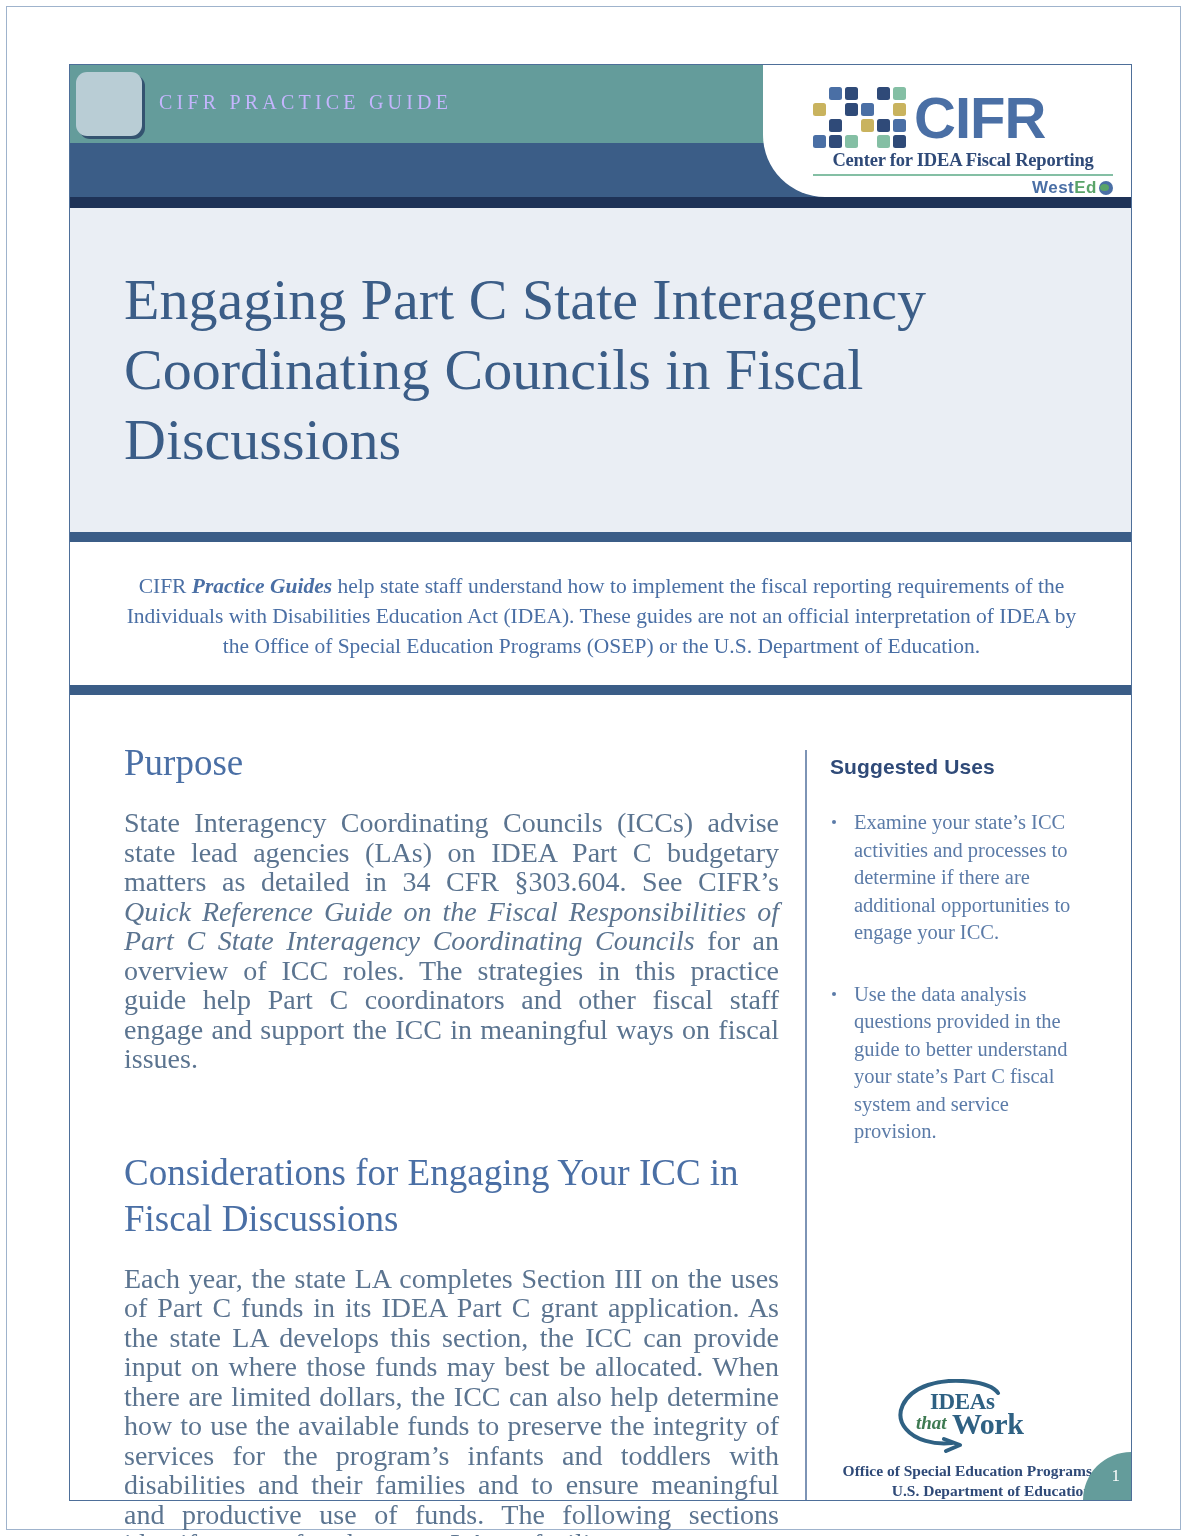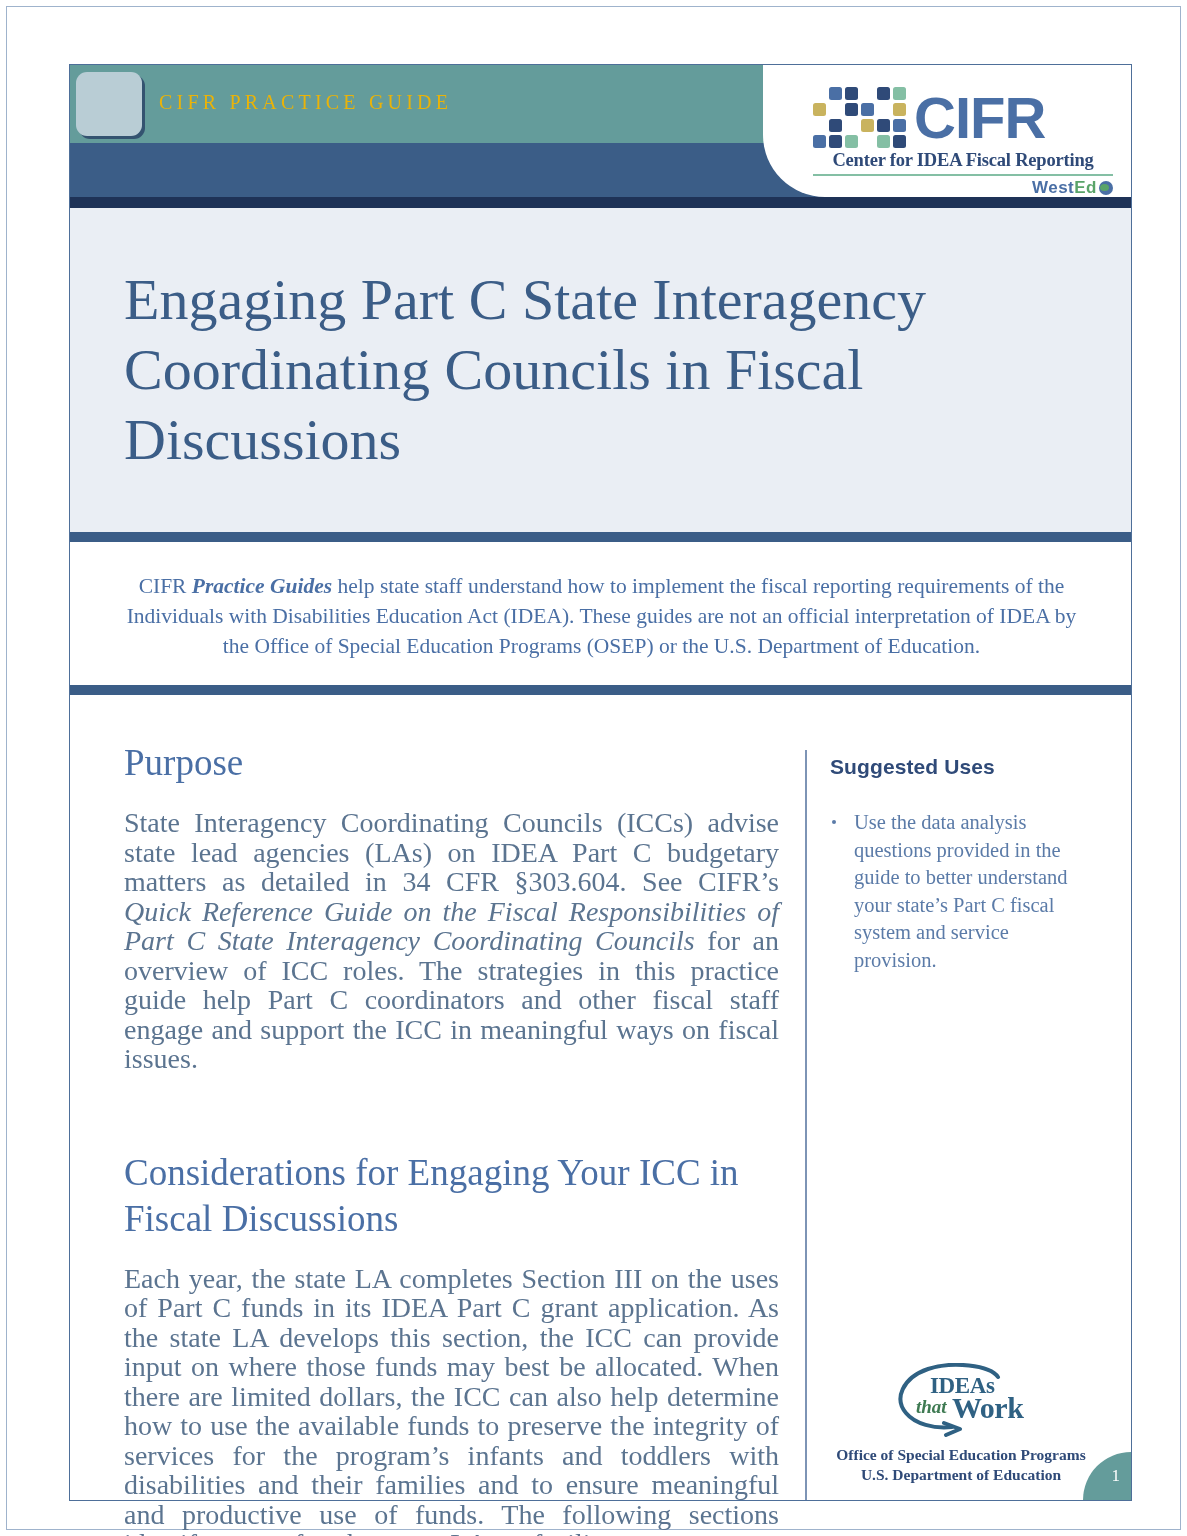--- a/index.html
+++ b/index.html
@@ -47,21 +47,21 @@
     background:#b9cdd5;
     border-radius:11px;
     box-shadow:3px 3px 0 0 rgba(43,70,104,0.85);
   }
   .header-kicker{
     position:absolute;
     left:89px; top:26px;
     font-family:"Liberation Serif", serif;
     font-size:20px;
     letter-spacing:4.2px;
-    color:#eab308;
+    color:#c4b5fd;
     font-weight:400;
   }
   
   .logo-plate{
     position:absolute;
     right:0; top:0;
     width:368px; height:132px;
     background:#ffffff;
     border-bottom-left-radius:62px;
   }
@@ -251,23 +251,23 @@
     position:absolute;
     left:2px; top:11px;
     width:4px; height:4px;
     background:#5b7ba8;
     border-radius:50%;
   }
 
   
   .osep{
     position:absolute;
-    left:760px; top:668px;
+    left:760px; top:684px;
     width:262px;
-    text-align:center;
+    text-align:right;
   }
   .osep-mark{
     position:relative;
     width:150px; height:74px;
     margin:0 auto 8px auto;
   }
   .osep-mark svg{ position:absolute; left:0; top:0; }
   .osep-ideas{
     position:absolute;
     left:44px; top:10px;
@@ -395,20 +395,21 @@
 
         <div class="gap-lg"></div>
 
         <h2 class="section-heading">Considerations for Engaging Your ICC in Fiscal Discussions</h2>
         <p>Each year, the state LA completes Section III on the uses of Part C funds in its IDEA Part C grant application. As the state LA develops this section, the ICC can provide input on where those funds may best be allocated. When there are limited dollars, the ICC can also help determine how to use the available funds to preserve the integrity of services for the program’s infants and toddlers with disabilities and their families and to ensure meaningful and productive use of funds. The following sections identify ways for the state LA to facilitate engagement with the ICC so it can better support these fiscal decisions.</p>
       </div>
 
       <div class="side-col">
         <div class="side-heading">Suggested Uses</div>
         <ul class="side-list">
+          <li><span class="dot"></span><span>Examine your state’s ICC activities and processes to determine if there are additional opportunities to engage your ICC.</span></li>
           <li><span class="dot"></span><span>Use the data analysis questions provided in the guide to better understand your state’s Part C fiscal system and service provision.</span></li>
         </ul>
       </div>
 
       <div class="osep">
         <div class="osep-mark">
           <svg width="150" height="74" viewBox="0 0 150 74">
             <path d="M112 14 C104 2, 66 -2, 42 6 C16 15, 8 36, 20 50 C29 61, 48 66, 66 64" fill="none" stroke="#2f6183" stroke-width="4" stroke-linecap="round"></path>
             <path d="M58 60 L74 66 L60 72" fill="none" stroke="#2f6183" stroke-width="4" stroke-linecap="round" stroke-linejoin="round"></path>
           </svg>

